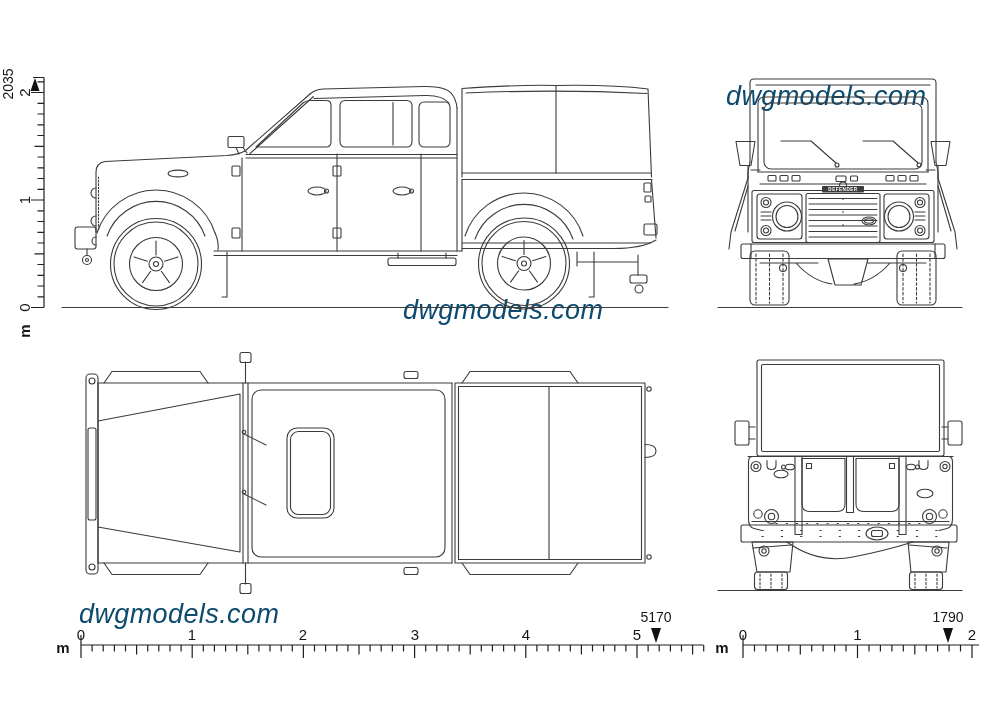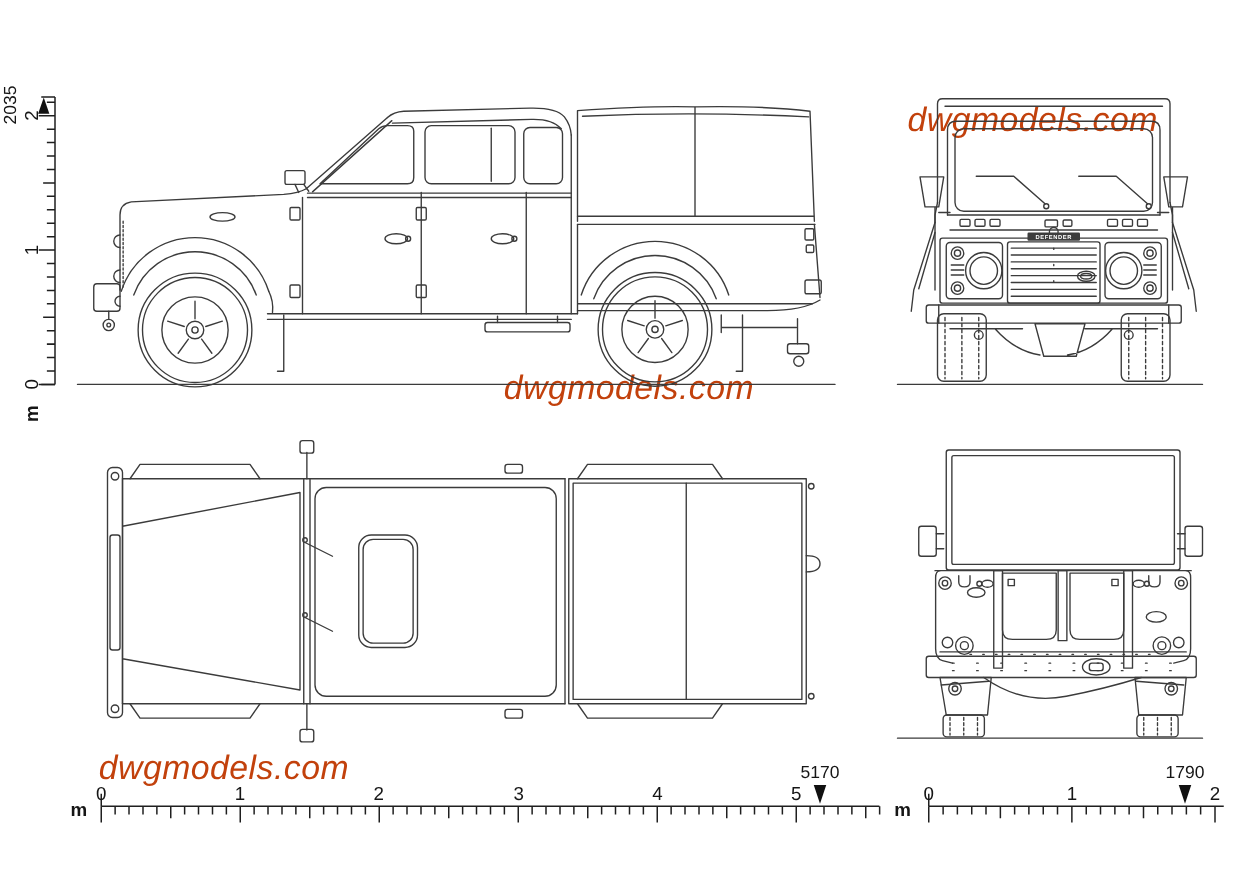--- a/index.html
+++ b/index.html
@@ -1,18 +1,18 @@
 <!DOCTYPE html>
 <html><head>
 <meta charset="utf-8">
 <style>
   html,body{margin:0;padding:0;background:#ffffff;}
   #canvas{position:relative;width:1005px;height:707px;background:#ffffff;overflow:hidden;
           font-family:"Liberation Sans",sans-serif;}
-  .wm{position:absolute;font:italic 27px "Liberation Sans",sans-serif;color:#c2410c;
+  .wm{position:absolute;font:italic 27px "Liberation Sans",sans-serif;color:#0c4a6e;
       letter-spacing:.4px;white-space:nowrap;user-select:none;}
   svg{position:absolute;left:0;top:0;}
   .art path,.art rect,.art circle,.art ellipse,.art line,.art polyline{
       fill:none;stroke:#3b3b3b;stroke-width:1.1;stroke-linecap:round;stroke-linejoin:round;}
   .ruler path,.ruler line{fill:none;stroke:#1f1f1f;stroke-width:1.2;stroke-linecap:butt;}
   text{font-family:"Liberation Sans",sans-serif;fill:#161616;stroke:none;}
   .tick{font-size:15px;}
   .unit{font-size:15px;font-weight:bold;}
   .dim{font-size:14px;}
   .arrow{fill:#111111;stroke:none;}

